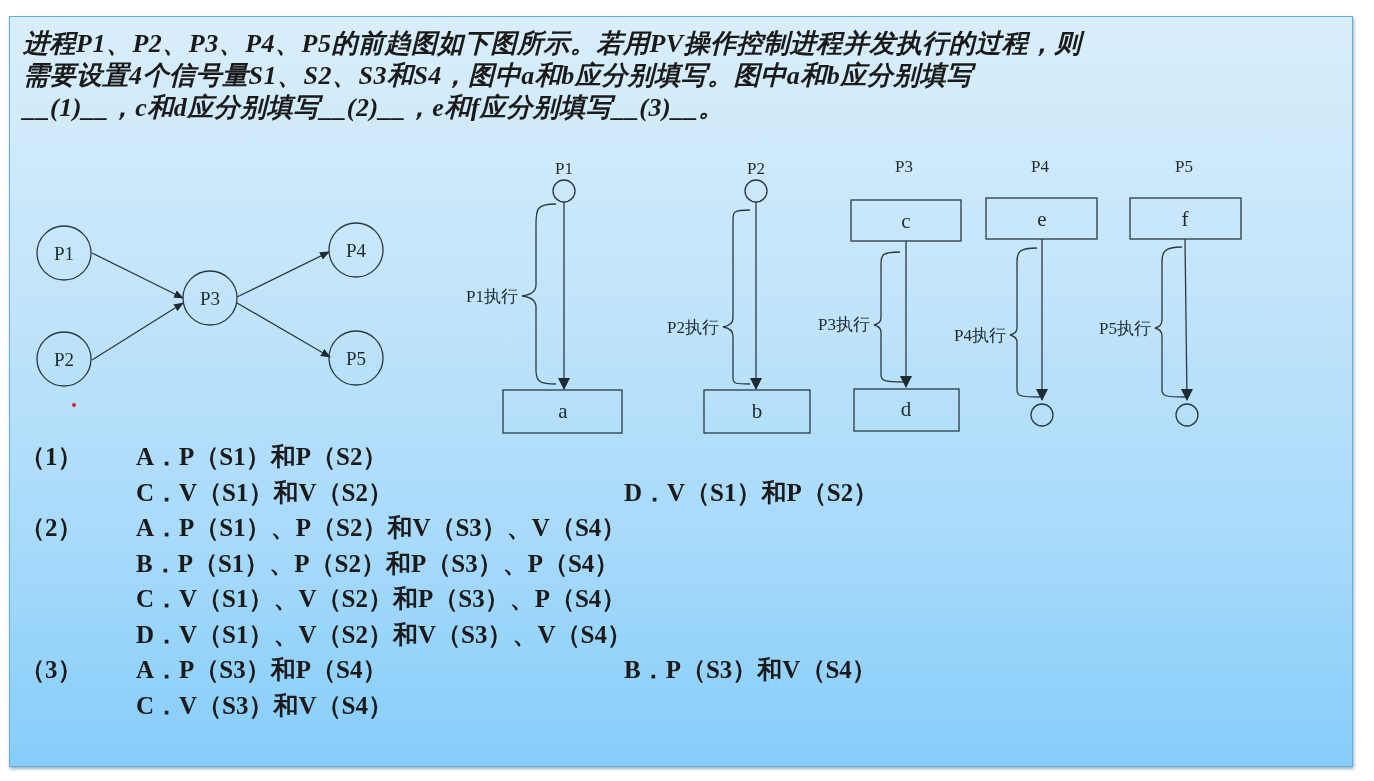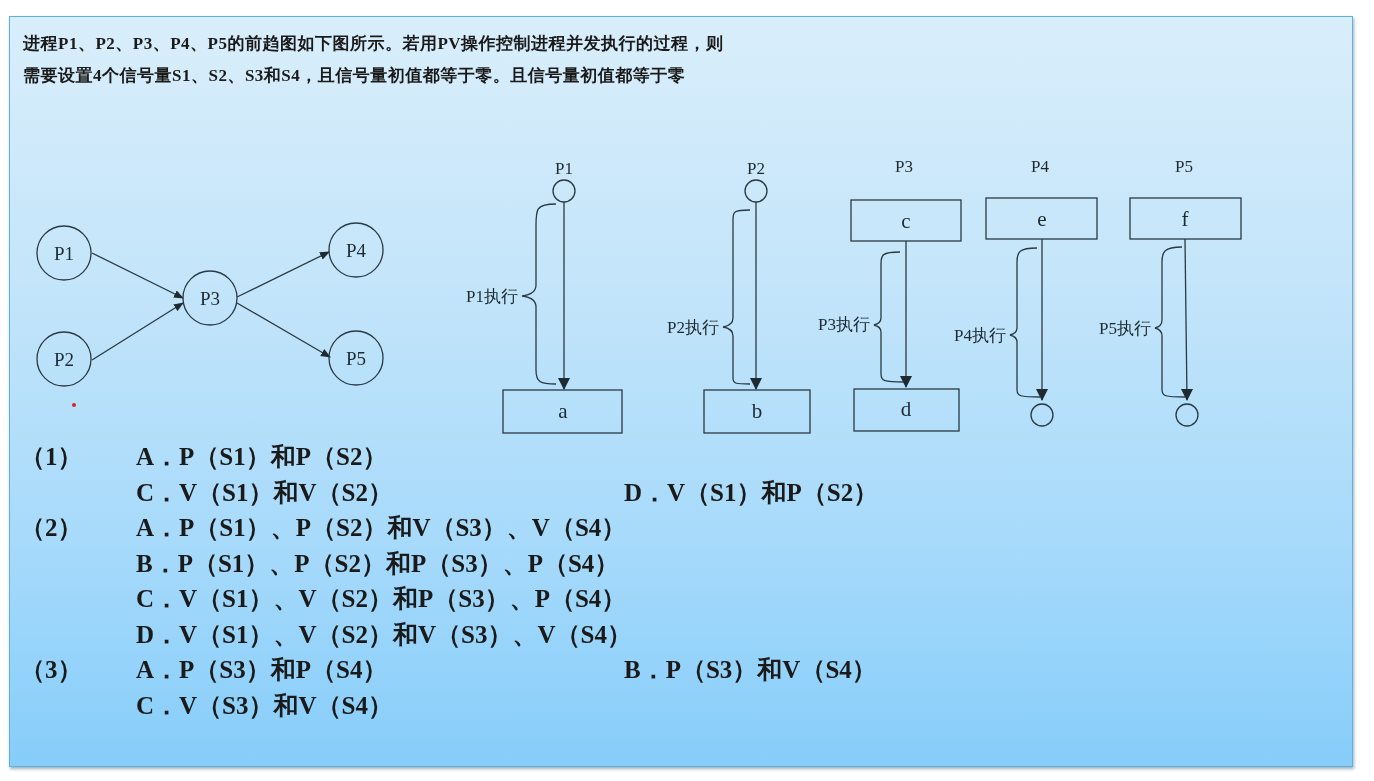--- a/index.html
+++ b/index.html
@@ -8,22 +8,23 @@
     font-family: "Liberation Serif", "DejaVu Serif", serif;
   }
   .slide {
     position:absolute; left:9px; top:16px; width:1342px; height:749px;
     background: linear-gradient(180deg, #d9eefb 0%, #c4e5fa 35%, #a7dafb 70%, #86cdfa 100%);
     border:1px solid #5fb0dc;
     box-shadow: 1px 2px 3px rgba(40,80,110,0.45);
   }
   .q-text {
     position:absolute; left:14px; top:12px; width:1310px;
-    font-size:17px; line-height:32px; font-weight:bold; color:#1a1a1a;
+    font-size:26px; line-height:32px; font-weight:bold; color:#1a1a1a;
     letter-spacing:0.5px;
+    font-style:italic;
   }
   .q-text .ln { display:block; white-space:nowrap; }
   svg text { font-family: "Liberation Serif", "DejaVu Serif", serif; }
   .diagram { position:absolute; left:0; top:0; }
   .options {
     position:absolute; left:20px; top:439px; width:1300px;
     font-size:25px; font-weight:bold; color:#1a1a1a; line-height:35.5px;
   }
   .opt-row { position:relative; height:35.5px; white-space:nowrap; }
   .opt-num { position:absolute; left:0; }
@@ -31,21 +32,22 @@
   .opt-b { position:absolute; left:604px; }
   .red-dot { position:absolute; left:72px; top:403px; width:4px; height:4px; border-radius:2px; background:#d22; }
 </style>
 </head>
 <body>
 
 <div class="slide"></div>
 
 <div class="q-text" style="left:23px; top:28px;">
   <span class="ln">进程P1、P2、P3、P4、P5的前趋图如下图所示。若用PV操作控制进程并发执行的过程，则</span>
-  <span class="ln">需要设置4个信号量S1、S2、S3和S4，且信号量初值都等于零。且信号量初值都等于零</span>
+  <span class="ln">需要设置4个信号量S1、S2、S3和S4，图中a和b应分别填写。图中a和b应分别填写</span>
+  <span class="ln">__(1)__，c和d应分别填写__(2)__，e和f应分别填写__(3)__。</span>
 </div>
 
 <svg class="diagram" width="1374" height="781">
   <defs>
     <marker id="ah" markerWidth="10" markerHeight="8" refX="9" refY="4" orient="auto" markerUnits="userSpaceOnUse">
       <path d="M0,0 L10,4 L0,8 Z" fill="#1e2a32"></path>
     </marker>
     <marker id="ahs" markerWidth="12" markerHeight="12" refX="6" refY="11" orient="0" markerUnits="userSpaceOnUse">
       <path d="M0,0 L12,0 L6,12 Z" fill="#1e2a32"></path>
     </marker>

